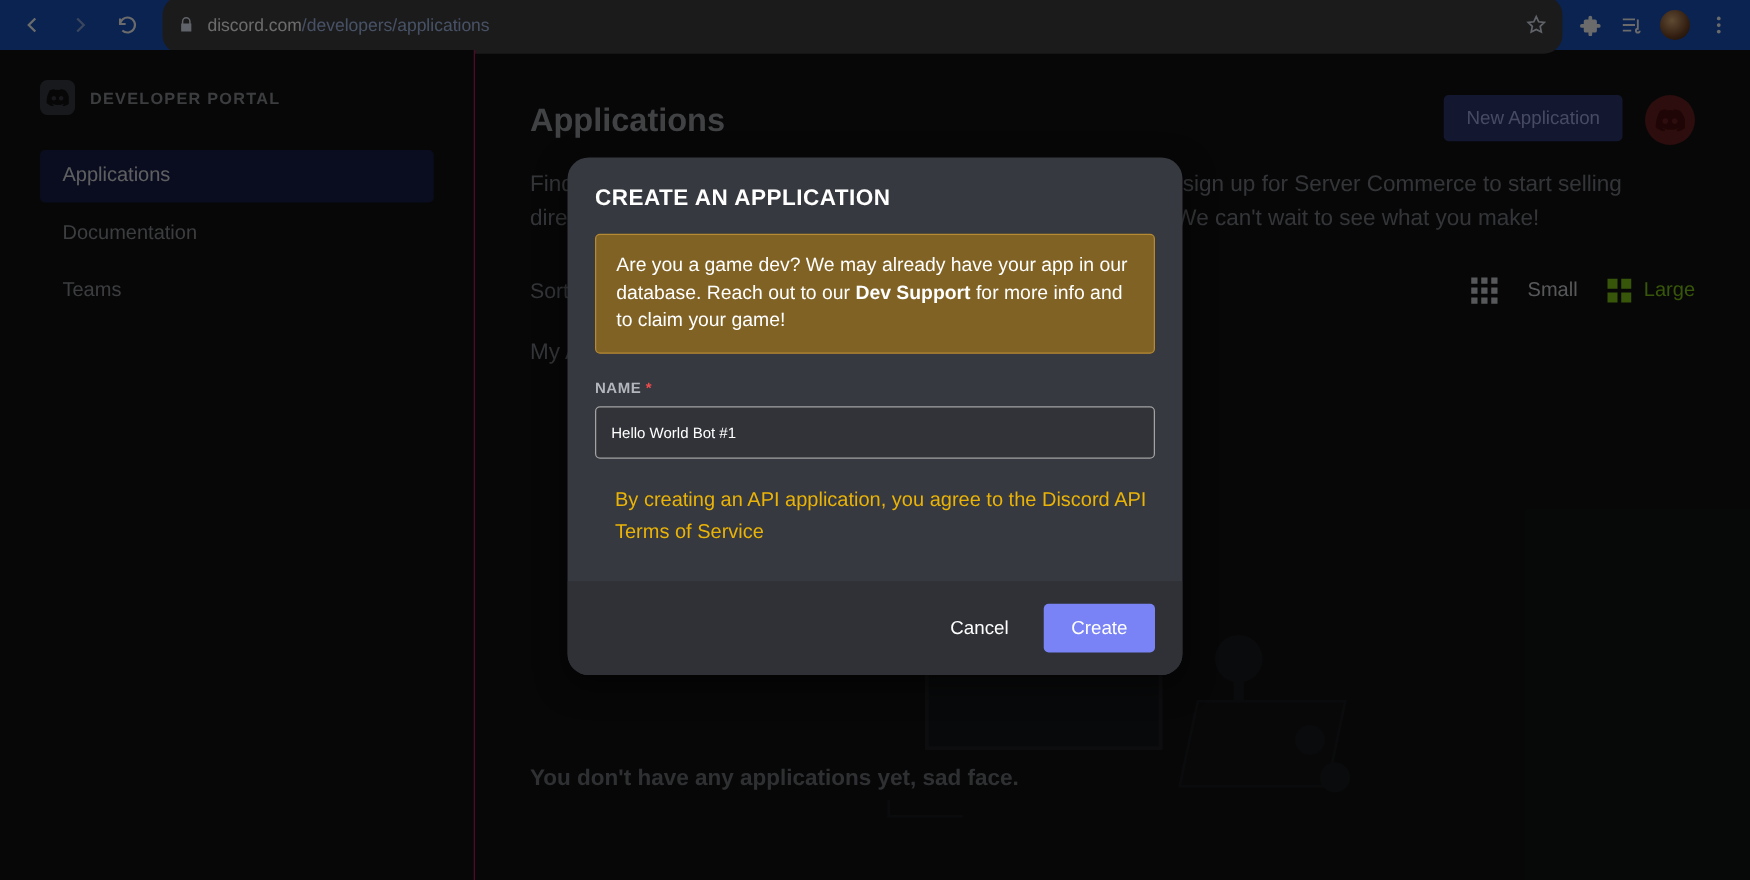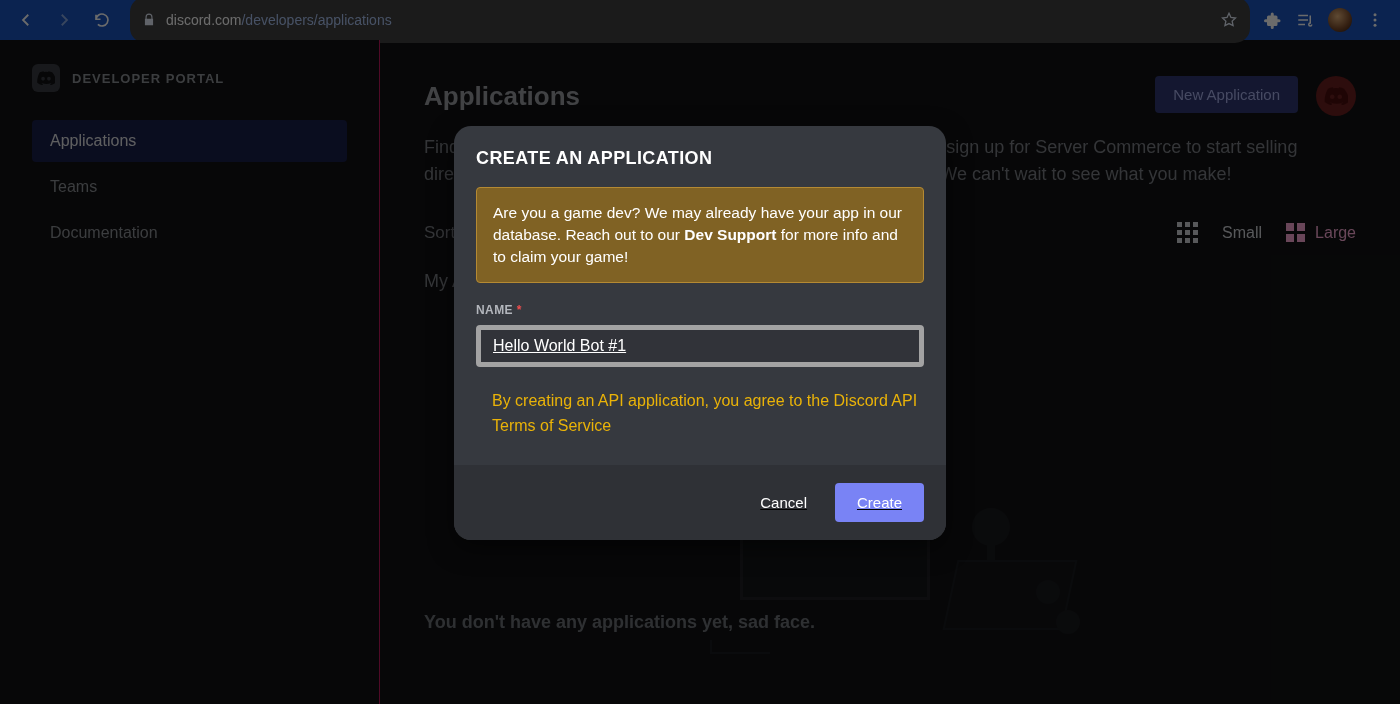--- a/index.html
+++ b/index.html
@@ -33,21 +33,21 @@
 .page-title { font-size:26px; font-weight:700; color:#9b9da3; }
 .header-right { display:flex; align-items:flex-start; gap:18px; }
 .btn-primary { background:#303872; color:#a8b0ea; border:none; padding: 10px 18px; border-radius:4px; font-size:15px; cursor:pointer; }
 .avatar-circle { width:40px; height:40px; border-radius:50%; background:#6b1f1f; display:flex; align-items:center; justify-content:center; }
 .avatar-circle svg { width:24px; height:18px; fill:#4a0e0e; }
 .page-desc { font-size:18px; color:#7c7f85; line-height:1.5; max-width: 890px; margin-bottom: 34px; }
 
 .list-controls { display:flex; align-items:center; justify-content:space-between; margin-bottom: 28px; }
 .sort-label { color:#7c7f85; font-size:17px; }
 .view-toggle { display:flex; gap: 24px; }
-.view-btn { display:flex; align-items:center; gap:10px; color:#f9a8d4; font-size:16px; cursor:pointer; }
+.view-btn { display:flex; align-items:center; gap:10px; color:#84cc16; font-size:16px; cursor:pointer; }
 .view-btn.active { color:#d0d2d7;gap:24px; }
 .view-btn .grid-ic { display:grid; grid-template-columns:repeat(3,5px); grid-template-rows:repeat(3,5px); gap:3px; }
 .view-btn .grid-ic span { background: currentColor; width:5px; height:5px; }
 .view-btn .large-ic { display:grid; grid-template-columns:repeat(2,8px); grid-template-rows:repeat(2,8px); gap:3px; }
 .view-btn .large-ic span { background: currentColor; width:8px; height:8px; }
 .empty-msg-row { margin-top: 320px; font-weight: bold; }
 .empty-msg { color:#6f7278; font-size:18px; }
 .my-apps-label { font-size:18px; color:#7c7f85; }
 
 
@@ -63,23 +63,23 @@
 
 
 .overlay { position:absolute; inset:0; background: rgba(0,0,0,0.58); display:flex; align-items:flex-start; justify-content:center; padding-top: 126px; }
 .modal { width: 492px; background:#36393f; border-radius:17px; box-shadow: 0 8px 24px rgba(0,0,0,0.5); overflow:hidden; }
 .modal-body { padding: 22px 22px 26px 22px; }
 .modal-title { color:#fff; font-size:18px; font-weight:800; letter-spacing:0.4px; margin-bottom: 18px; }
 .notice-box { background:#806224; border:1px solid #b58a33; border-radius:4px; padding: 14px 16px; color:#fff; font-size:15.5px; line-height:1.42; margin-bottom: 20px; }
 .notice-box .bold { font-weight:700; }
 .field-label { color:#b3b6bc; font-size:12px; font-weight:700; letter-spacing:0.4px; margin-bottom: 8px; margin-top: 12px; }
 .field-label .req { color:#ef4d4d; }
-.name-input { width:100%; height:42px; background:#313339; border:5px solid #a3a3a3; border-radius:4px; padding: 0 12px; color:#fff; font-size:16px; outline:none;text-decoration:underline; }
+.name-input { width:100%; height:42px; background:#313339; border:1px solid #a3a3a3; border-radius:4px; padding: 0 12px; color:#fff; font-size:12px; outline:none; }
 .tos-link { color:#eab308; font-size:16px; line-height:1.55; margin-top: 22px; display:block;margin-left:16px; }
-.modal-footer { background:#2f3136; padding: 18px 22px; display:flex; justify-content:flex-end; gap: 28px; align-items:center;text-decoration:underline; }
+.modal-footer { background:#2f3136; padding: 18px 22px; display:flex; justify-content:flex-end; gap: 28px; align-items:center; }
 .btn-cancel { background:transparent; border:none; color:#fff; font-size:15px; cursor:pointer; }
 .btn-create { background:#7983f5; color:#fff; border:none; padding: 11px 22px; border-radius:4px; font-size:15px; cursor:pointer; }
 </style>
 </head>
 <body>
 
 <div class="browser-bar">
   <div class="nav-btn">
       <svg viewBox="0 0 24 24" fill="none" stroke="currentColor" stroke-width="2.4">
         <path d="M15 5l-7 7 7 7"></path>
@@ -124,22 +124,22 @@
   <div class="sidebar">
     <div class="sidebar-header">
       <div class="discord-logo-box">
         <svg viewBox="0 0 71 55">
             <path d="M60 5a59 59 0 00-15-4l-1 3a55 55 0 00-17 0l-1-3a59 59 0 00-15 4C3 19 0 33 1 46c7 5 13 8 20 10l3-5c-2-1-4-2-6-3l1-1c12 6 25 6 37 0l1 1c-2 1-4 2-6 3l3 5c7-2 13-5 20-10 1-15-3-29-14-41zM24 37c-4 0-7-3-7-7s3-7 7-7 7 3 7 7-3 7-7 7zm23 0c-4 0-7-3-7-7s3-7 7-7 7 3 7 7-3 7-7 7z"></path>
           </svg>
       </div>
       <div class="sidebar-title">DEVELOPER PORTAL</div>
     </div>
     <div class="nav-item active">Applications</div>
+    <div class="nav-item">Documentation</div>
     <div class="nav-item">Teams</div>
-    <div class="nav-item">Documentation</div>
   </div>
 
   <div class="main">
     <div class="main-header">
       <div class="page-title">Applications</div>
       <div class="header-right">
         <button class="btn-primary">New Application</button>
         <div class="avatar-circle">
           <svg viewBox="0 0 71 55">
               <path d="M60 5a59 59 0 00-15-4l-1 3a55 55 0 00-17 0l-1-3a59 59 0 00-15 4C3 19 0 33 1 46c7 5 13 8 20 10l3-5c-2-1-4-2-6-3l1-1c12 6 25 6 37 0l1 1c-2 1-4 2-6 3l3 5c7-2 13-5 20-10 1-15-3-29-14-41zM24 37c-4 0-7-3-7-7s3-7 7-7 7 3 7 7-3 7-7 7zm23 0c-4 0-7-3-7-7s3-7 7-7 7 3 7 7-3 7-7 7z"></path>

